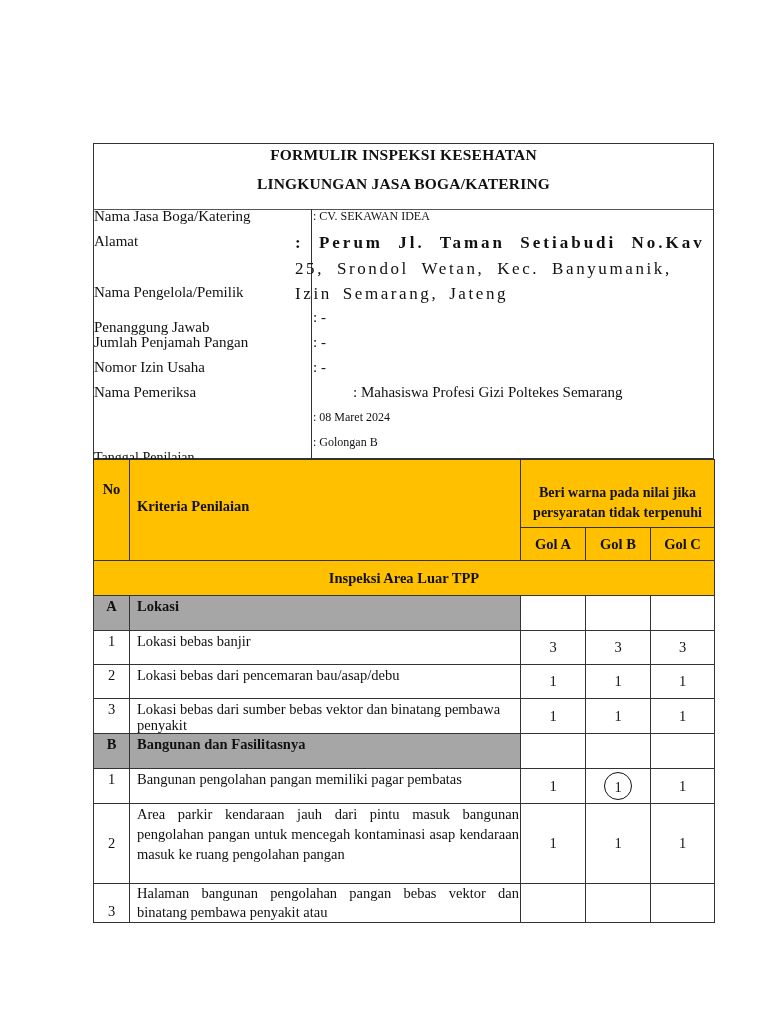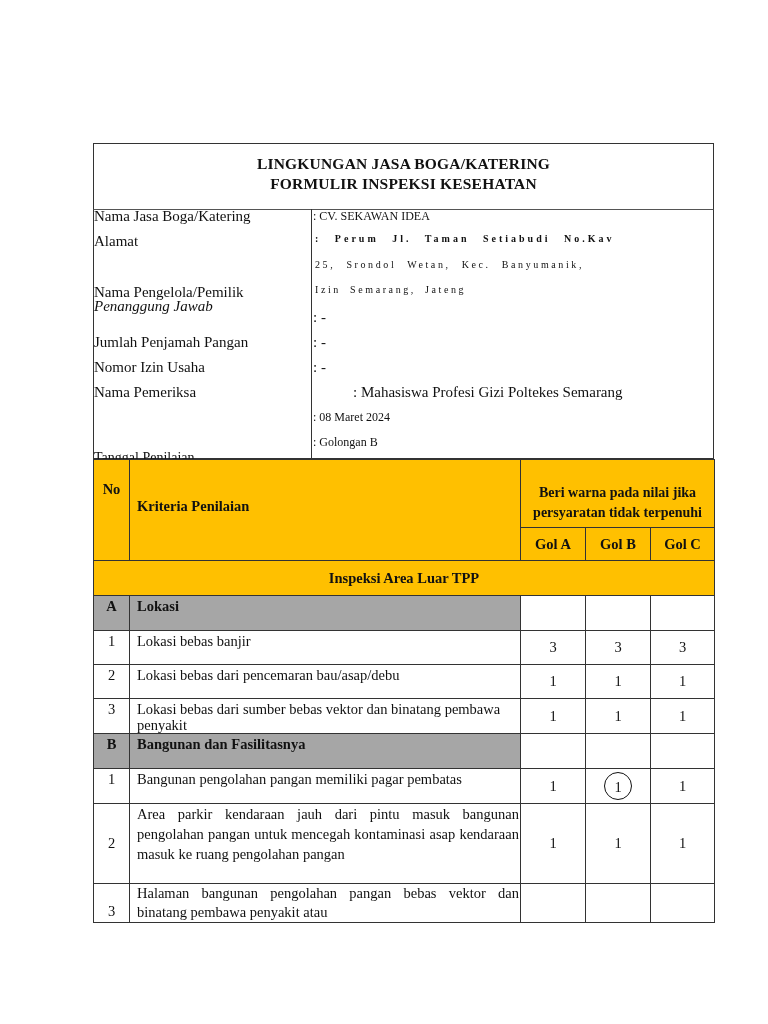--- a/index.html
+++ b/index.html
@@ -6,53 +6,53 @@
   body { width:768px; height:1024px; background:#ffffff; position:relative; font-family:"Liberation Serif","DejaVu Serif",serif; color:#111; overflow:hidden; }
   .abs { position:absolute; box-sizing:border-box; }
   .title-box { left:93px; top:143px; width:621px; height:66px; border:1px solid #333; border-bottom:none; text-align:center; }
   .title-line { font-weight:bold; font-size:15.5px; letter-spacing:0.2px; }
   .info-box { left:93px; top:209px; width:621px; height:250px; border:1px solid #333; border-top:1px solid #555; }
   .info-divider { left:311px; top:209px; width:1px; height:250px; background:#333; }
   .lbl { left:94px; font-size:15px; white-space:nowrap; }
   .lbl.small { font-size:14px;margin-top:40px; }
   .val { left:313px; font-size:15px; white-space:nowrap; }
   .val.small { font-size:12px; }
-  .addr { left:315px; font-size:10px; letter-spacing:2.6px; white-space:nowrap; word-spacing:4px; }
+  .addr { left:295px; font-size:17px; letter-spacing:2.6px; white-space:nowrap; word-spacing:4px; }
   table.grid { position:absolute; left:93px; top:459px; width:621px; border-collapse:collapse; table-layout:fixed; }
   table.grid td { border:1px solid #333; padding:0; vertical-align:top; font-size:14.5px; }
   .hdr { background:#ffc000; font-weight:bold; font-size:14.5px; }
   .gray { background:#a6a6a6; }
   .c { text-align:center; }
   .num { text-align:center; vertical-align:middle !important; font-size:14px; }
   .crit { padding:2px 0 0 7px !important; line-height:17px; }
   .just { text-align:justify; text-align-last:left; padding-right:1px !important;margin-left:12px; }
   .circle { display:inline-block; width:28px; height:28px; border:1.3px solid #111; border-radius:50%; line-height:28px; text-align:center; box-sizing:border-box; }
 </style>
 </head>
 <body>
 
 <div class="abs title-box">
+  <div class="title-line" style="margin-top:2px;">FORMULIR INSPEKSI KESEHATAN</div>
   <div class="title-line" style="margin-top:11px;">LINGKUNGAN JASA BOGA/KATERING</div>
-  <div class="title-line" style="margin-top:2px;">FORMULIR INSPEKSI KESEHATAN</div>
 </div>
 
 <div class="abs info-box"></div>
 <div class="abs info-divider"></div>
 
 <div class="abs lbl" style="top:208px;">Nama Jasa Boga/Katering</div>
 <div class="abs val small" style="top:209px;">: CV. SEKAWAN IDEA</div>
 
 <div class="abs lbl" style="top:233px;">Alamat</div>
 <div class="abs addr" style="top:233px; font-weight:bold; letter-spacing:3px; word-spacing:8px;">: Perum Jl. Taman Setiabudi No.Kav</div>
 <div class="abs addr" style="top:259px; word-spacing:6px;">25, Srondol Wetan, Kec. Banyumanik,</div>
 
 <div class="abs lbl" style="top:284px;">Nama Pengelola/Pemilik</div>
 <div class="abs addr" style="top:284px;">Izin Semarang, Jateng</div>
 
-<div class="abs lbl" style="top:298px;font-style:italic;">Penanggung Jawab</div>
+<div class="abs lbl" style="top:319px;">Penanggung Jawab</div>
 <div class="abs val" style="top:309px;">: -</div>
 
 <div class="abs lbl" style="top:334px;">Jumlah Penjamah Pangan</div>
 <div class="abs val" style="top:334px;">: -</div>
 
 <div class="abs lbl" style="top:359px;">Nomor Izin Usaha</div>
 <div class="abs val" style="top:359px;">: -</div>
 
 <div class="abs lbl" style="top:384px;">Nama Pemeriksa</div>
 <div class="abs val" style="top:384px;margin-left:40px;">: Mahasiswa Profesi Gizi Poltekes Semarang</div>

